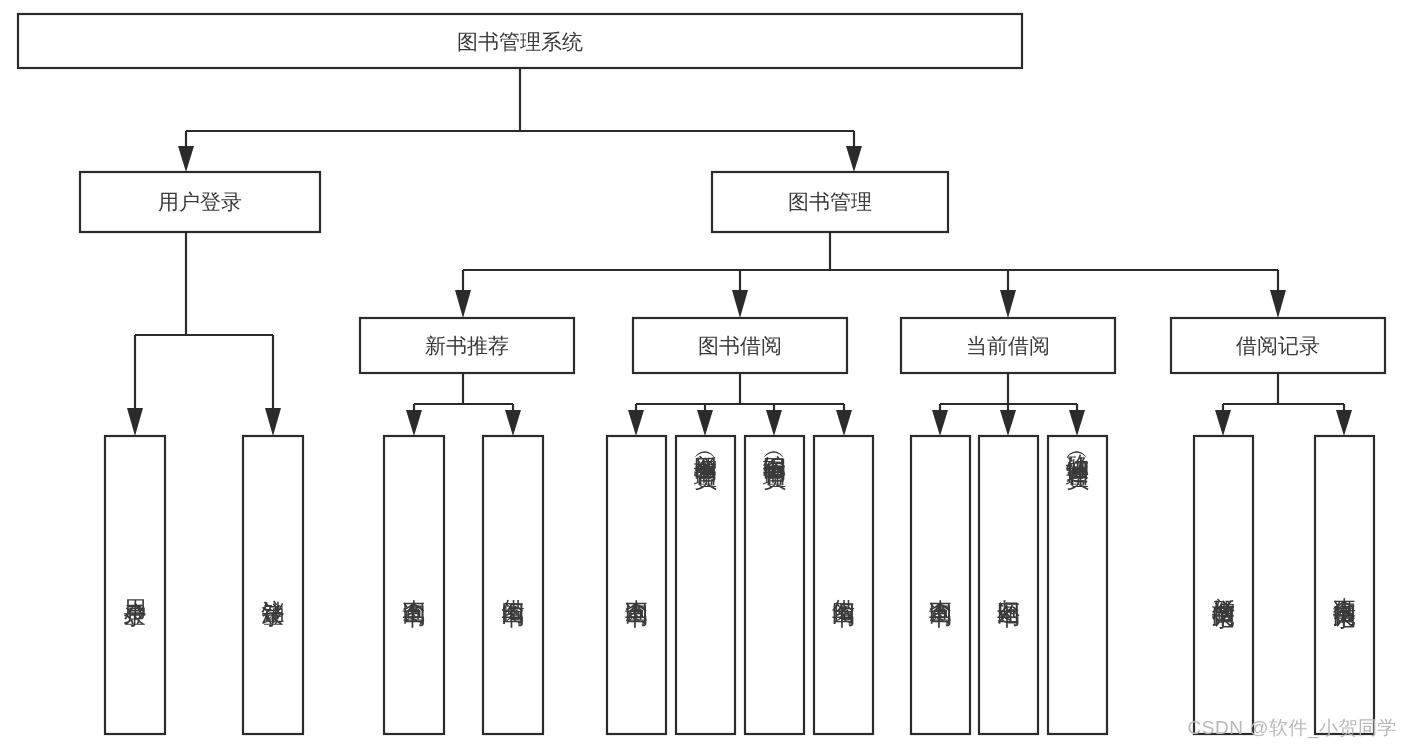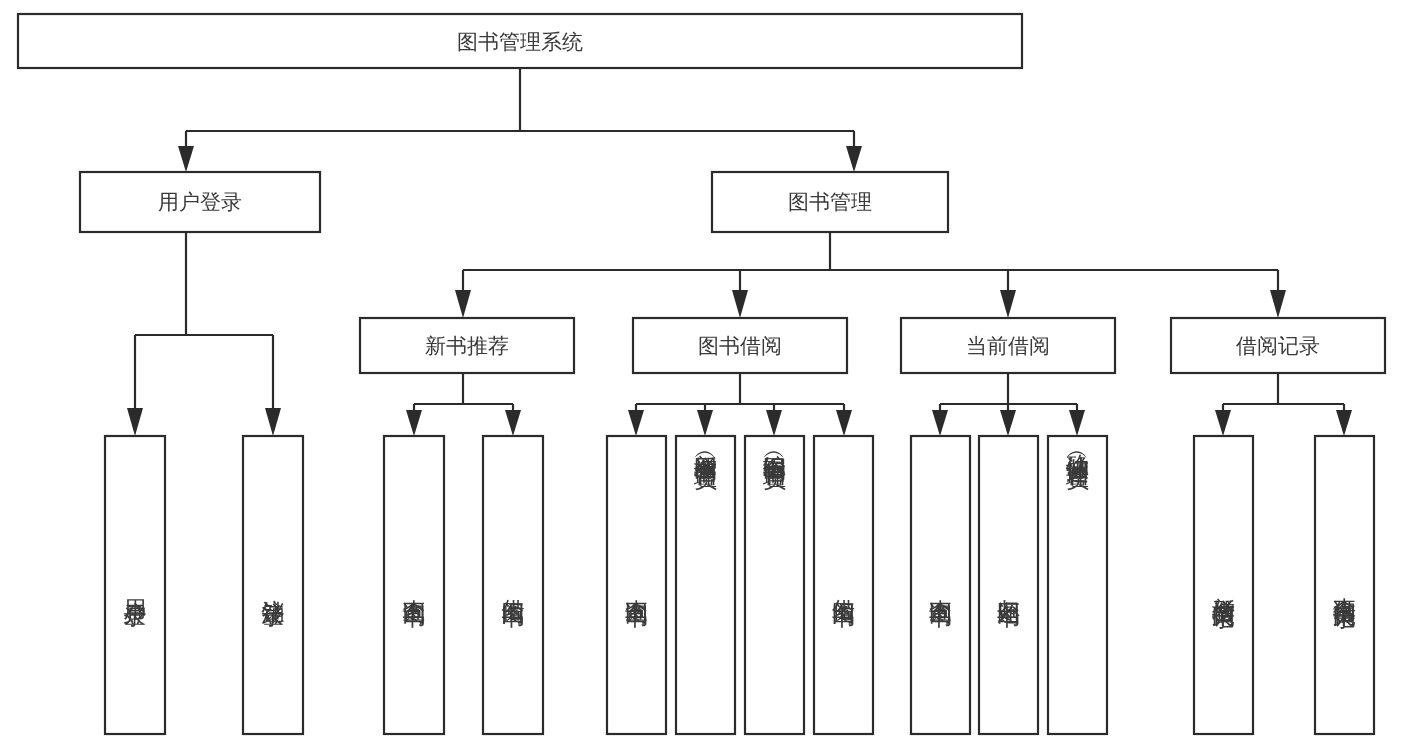--- a/index.html
+++ b/index.html
@@ -253,14 +253,15 @@
     <span class="leaf-label">确认归还（管理员）</span>
   </div>
 
   <div class="leaf-label-wrap" style="left:1194px; top:436px; width:59px; height:298px;">
     <span class="leaf-label">新增借阅记录</span>
   </div>
   <div class="leaf-label-wrap" style="left:1315px; top:436px; width:59px; height:298px;">
     <span class="leaf-label">查询借阅记录</span>
   </div>
 
+  <div class="watermark">CSDN @软件_小贺同学</div>
 
 </div>
 
 </body></html>

